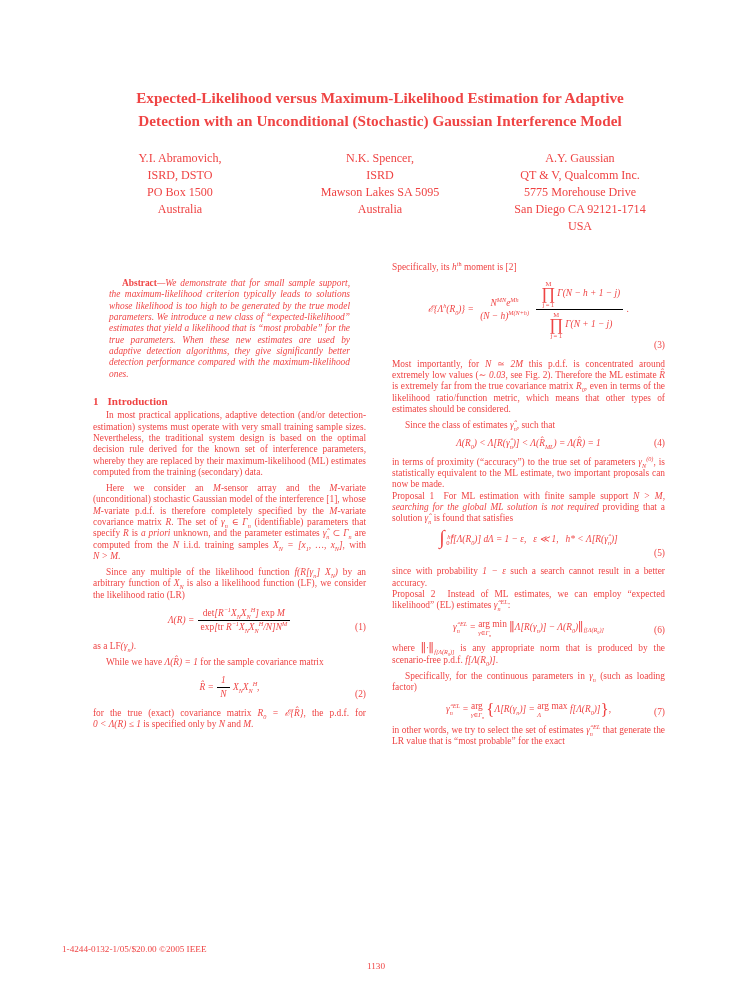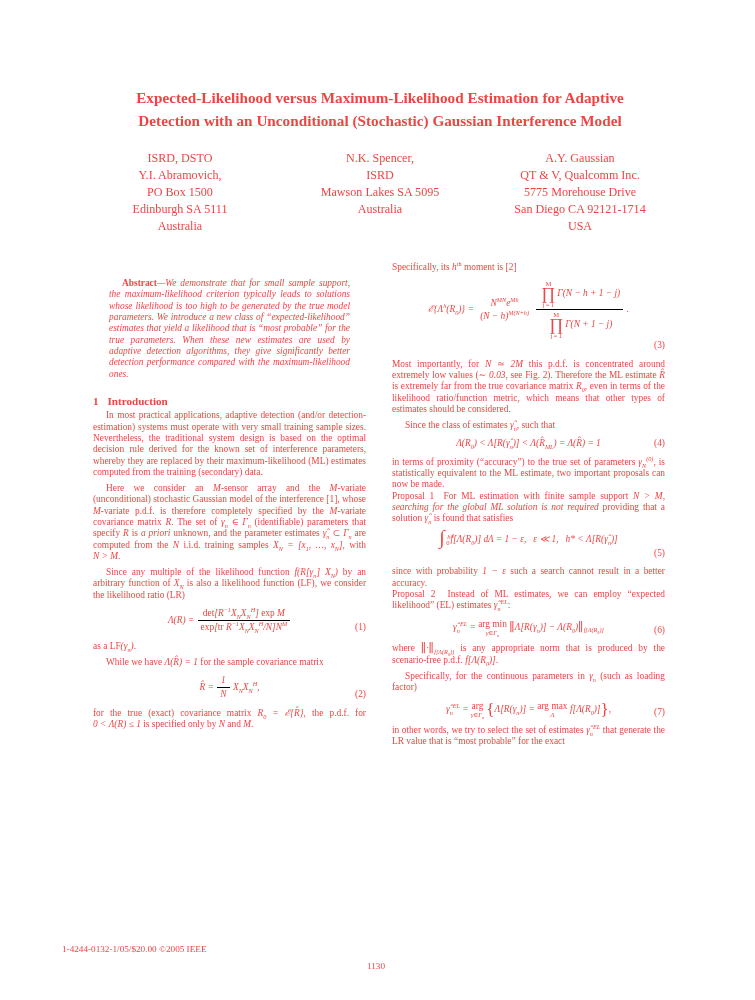--- a/index.html
+++ b/index.html
@@ -150,21 +150,21 @@
     text-align: left;
     vertical-align: middle;
     position: relative;
     margin-right: 1px;
   }
   .intg .sym { font-size: 20px; font-style: normal; }
   .intg .up  { position: absolute; top: -1px; left: 8px; font-size: 6.6px; }
   .intg .lo  { position: absolute; bottom: -1px; left: 7px; font-size: 6.6px; font-style: normal;}
   .argop {
     display: inline-block;
-    text-align: center;
+    text-align: left;
     vertical-align: middle;
   }
   .argop .top { display: block; font-style: normal; font-size: 9.4px; line-height:10px; }
   .argop .bot { display: block; font-size: 6.4px; line-height: 7px; }
   .brace { font-size: 17px; font-style: normal; vertical-align: middle; }
   .norm { font-style: normal; font-size: 12px; vertical-align: middle; }
 
   
   .footer {
     position: absolute;
@@ -184,24 +184,23 @@
 
 <div class="page">
 
   <div class="title-block">
     <div class="title-line">Expected-Likelihood versus Maximum-Likelihood Estimation for Adaptive</div>
     <div class="title-line">Detection with an Unconditional (Stochastic) Gaussian Interference Model</div>
   </div>
 
   <div class="authors">
     <div class="author-col">
+      <div>Y.I. Abramovich,</div>
       <div>ISRD, DSTO</div>
-      <div>Y.I. Abramovich,</div>
       <div>PO Box 1500</div>
-      <div>Edinburgh SA 5111</div>
       <div>Australia</div>
     </div>
     <div class="author-col">
       <div>N.K. Spencer,</div>
       <div>ISRD</div>
       <div>Mawson Lakes SA 5095</div>
       <div>Australia</div>
     </div>
     <div class="author-col">
       <div>A.Y. Gaussian</div>

